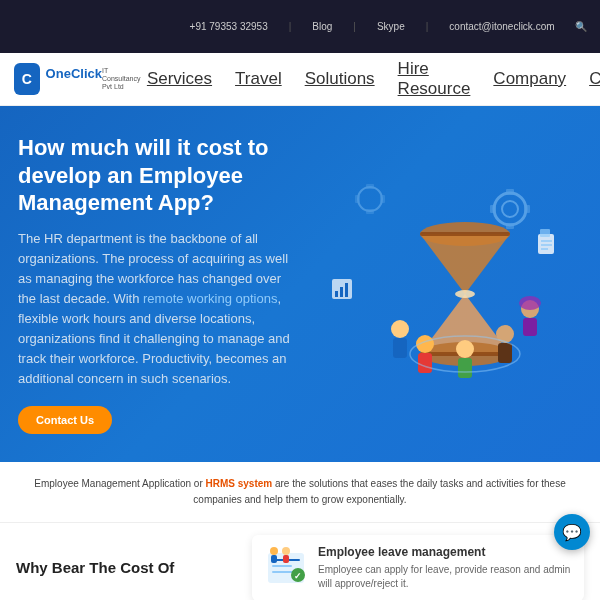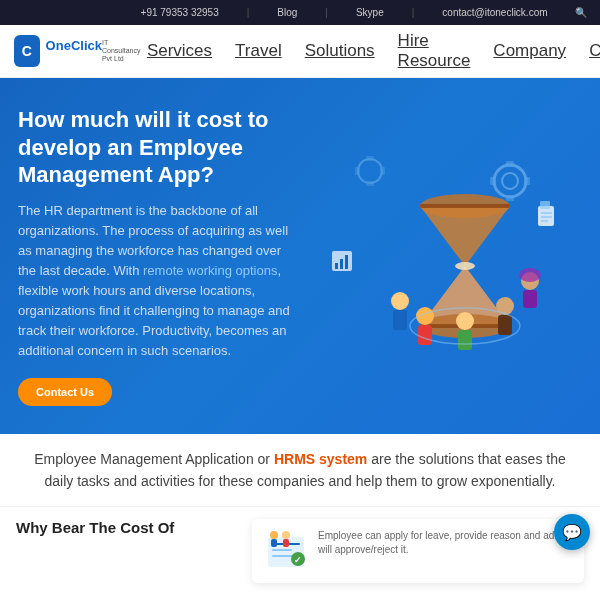--- a/index.html
+++ b/index.html
@@ -6,22 +6,22 @@
     body { font-family: Arial, sans-serif; width: 600px; height: 600px; overflow: hidden; background: #fff; }
 
     
     .top-bar {
       background: #1a1a2e;
       color: #ccc;
       font-size: 10px;
       display: flex;
       align-items: center;
       justify-content: flex-end;
-      padding: 7px 12px;
-      gap: 28px;
+      padding: 21px 12px;
+      gap: 21px;
     }
     .top-bar a { color: #ccc; text-decoration: none; }
     .top-bar .separator { color: #555; }
 
     
     .nav {
       background: #fff;
       display: flex;
       align-items: center;
       padding: 6px 14px;
@@ -120,21 +120,21 @@
       width: 240px;
       height: 210px;
       position: relative;
     }
 
     
     .info-section {
       background: #fff;
       padding: 14px 20px;
       text-align: center;
-      font-size: 14px;
+      font-size: 10px;
       color: #444;
       line-height: 1.6;
       border-bottom: 1px solid #eee;
     }
     .info-section a { color: #e65100; font-weight: bold; }
 
     
     .bottom-strip {
       display: flex;
       background: #fff;
@@ -142,20 +142,21 @@
       gap: 16px;
       align-items: flex-start;
     }
     .why-box {
       flex: 1;
     }
     .why-title {
       font-size: 15px;
       font-weight: bold;
       color: #222;
+      margin-top: 24px;
     }
     .feature-card {
       flex: 1.4;
       display: flex;
       gap: 10px;
       background: #fff;
       padding: 10px 12px;
       border-radius: 6px;
       box-shadow: 0 2px 8px rgba(0,0,0,0.1);
       align-items: flex-start;
@@ -320,20 +321,21 @@
         <circle cx="34" cy="30" r="7" fill="#43a047"></circle>
         <text x="30" y="34" font-size="9" fill="#fff" font-weight="bold">✓</text>
 
         <circle cx="10" cy="6" r="4" fill="#ffb74d"></circle>
         <rect x="7" y="10" width="6" height="8" rx="2" fill="#1565c0"></rect>
         <circle cx="22" cy="6" r="4" fill="#ffcc80"></circle>
         <rect x="19" y="10" width="6" height="8" rx="2" fill="#e53935"></rect>
       </svg>
     </div>
     <div class="feature-text">
+      <h4>Employee leave management</h4>
       <p>Employee can apply for leave, provide reason and admin will approve/reject it.</p>
     </div>
   </div>
 </div>
 
 <div class="chat-fab">
   <span>💬</span>
 </div>
 
 </body></html>

